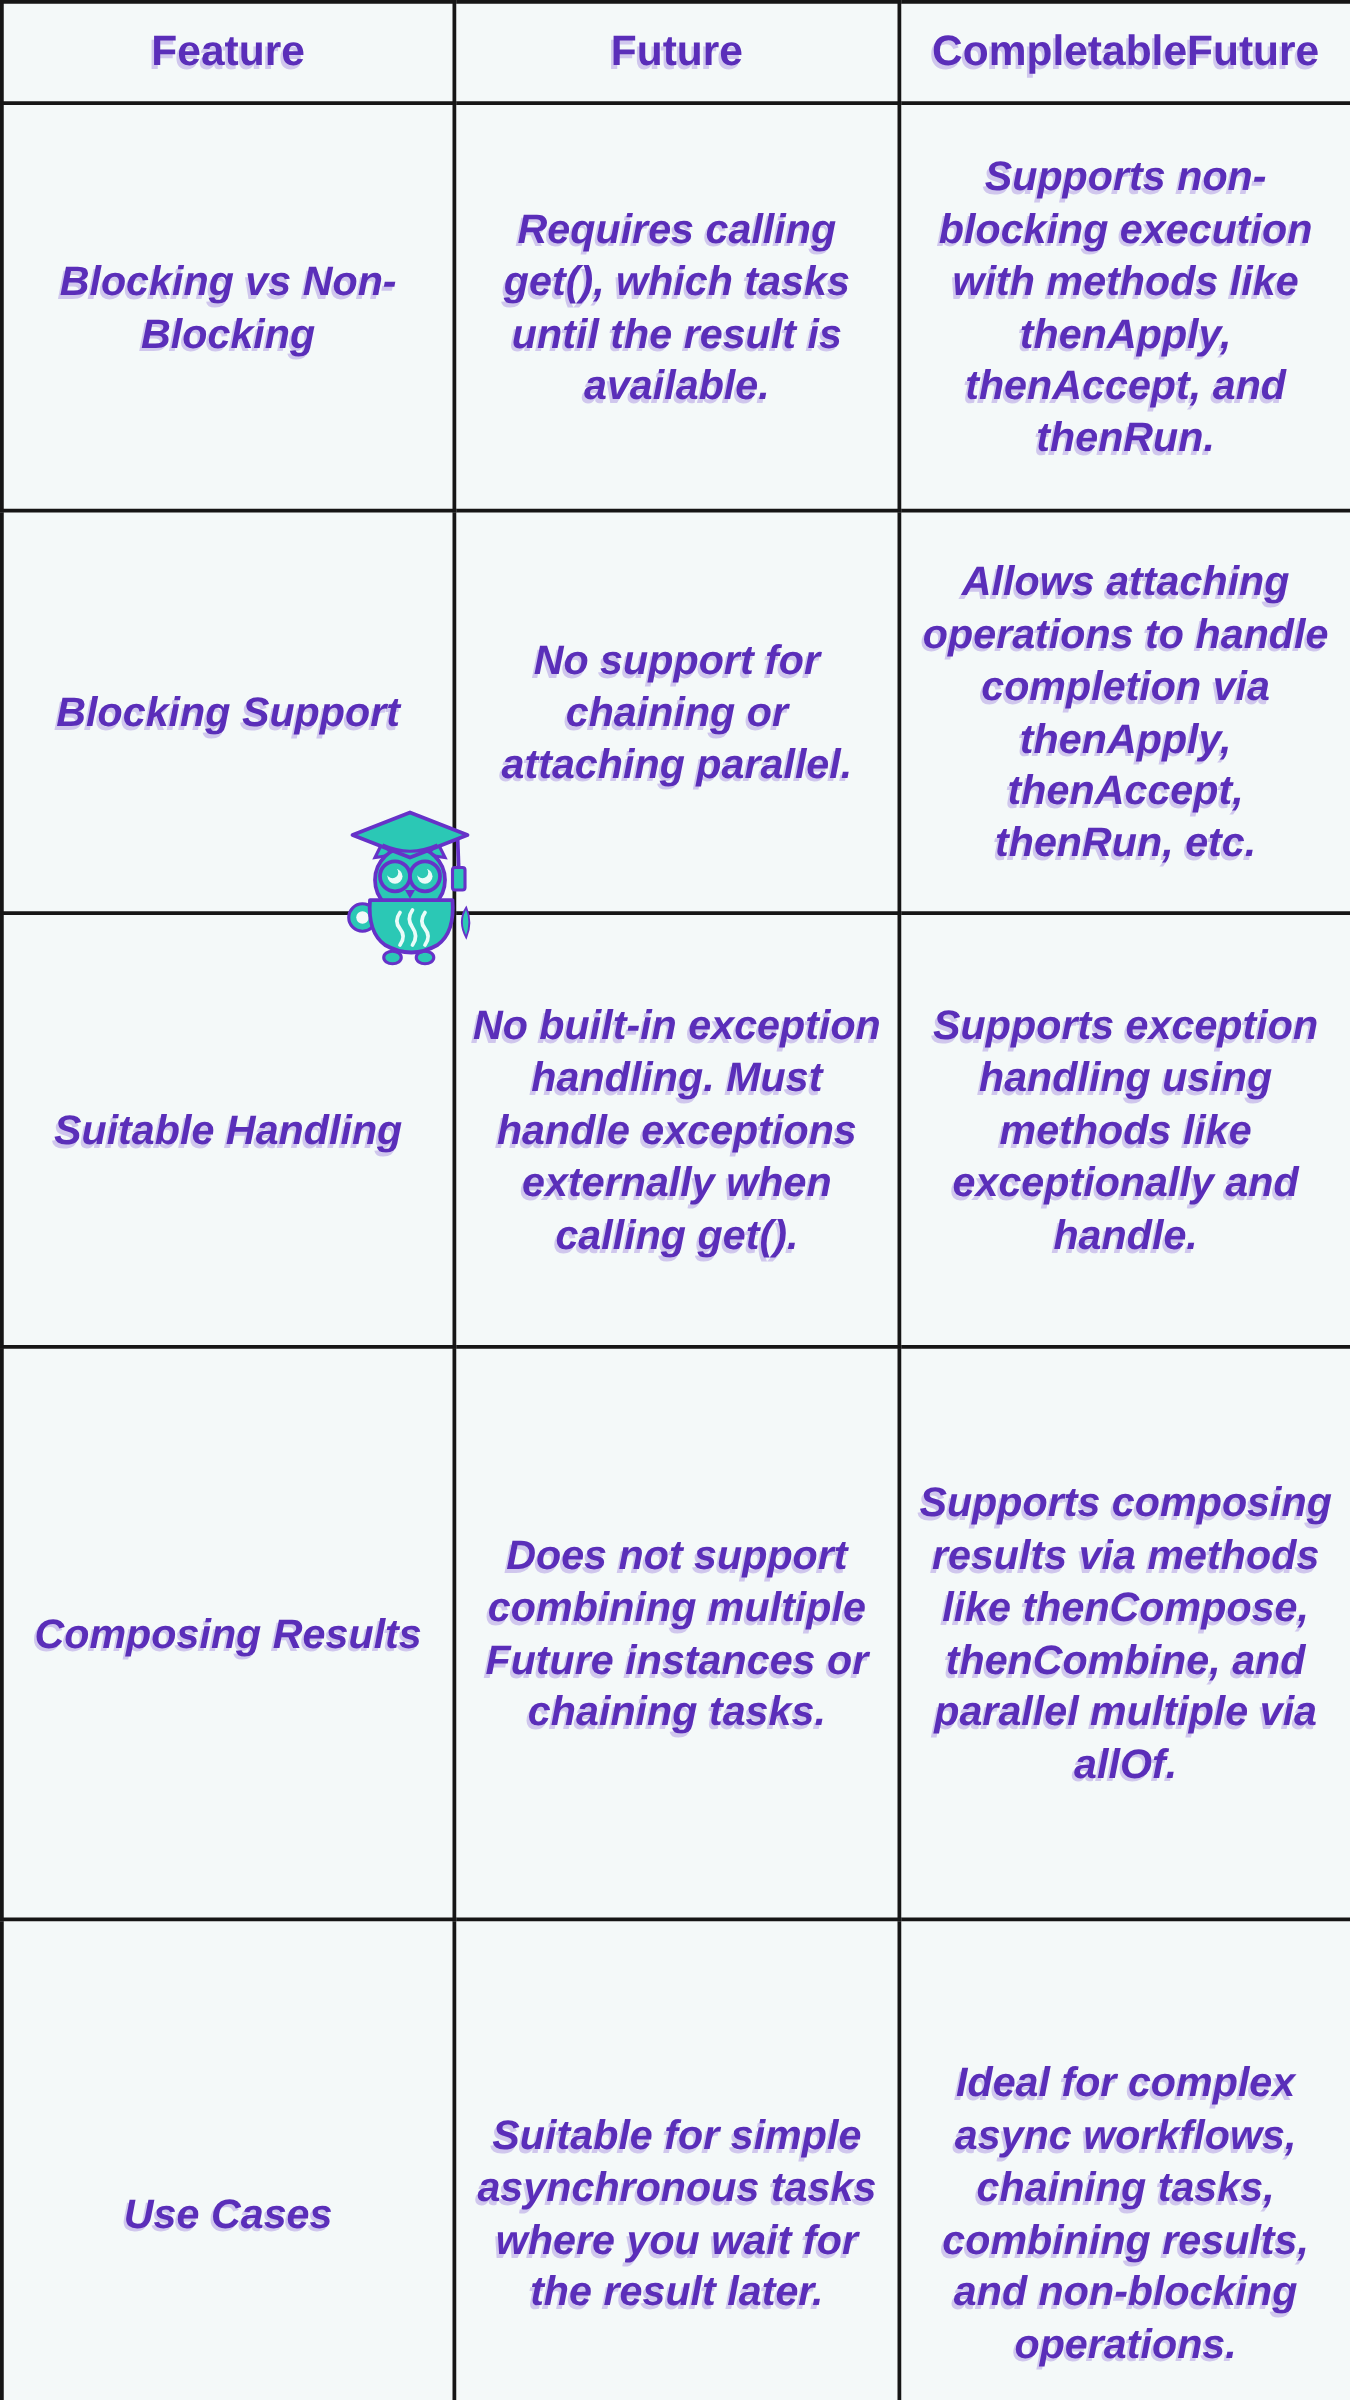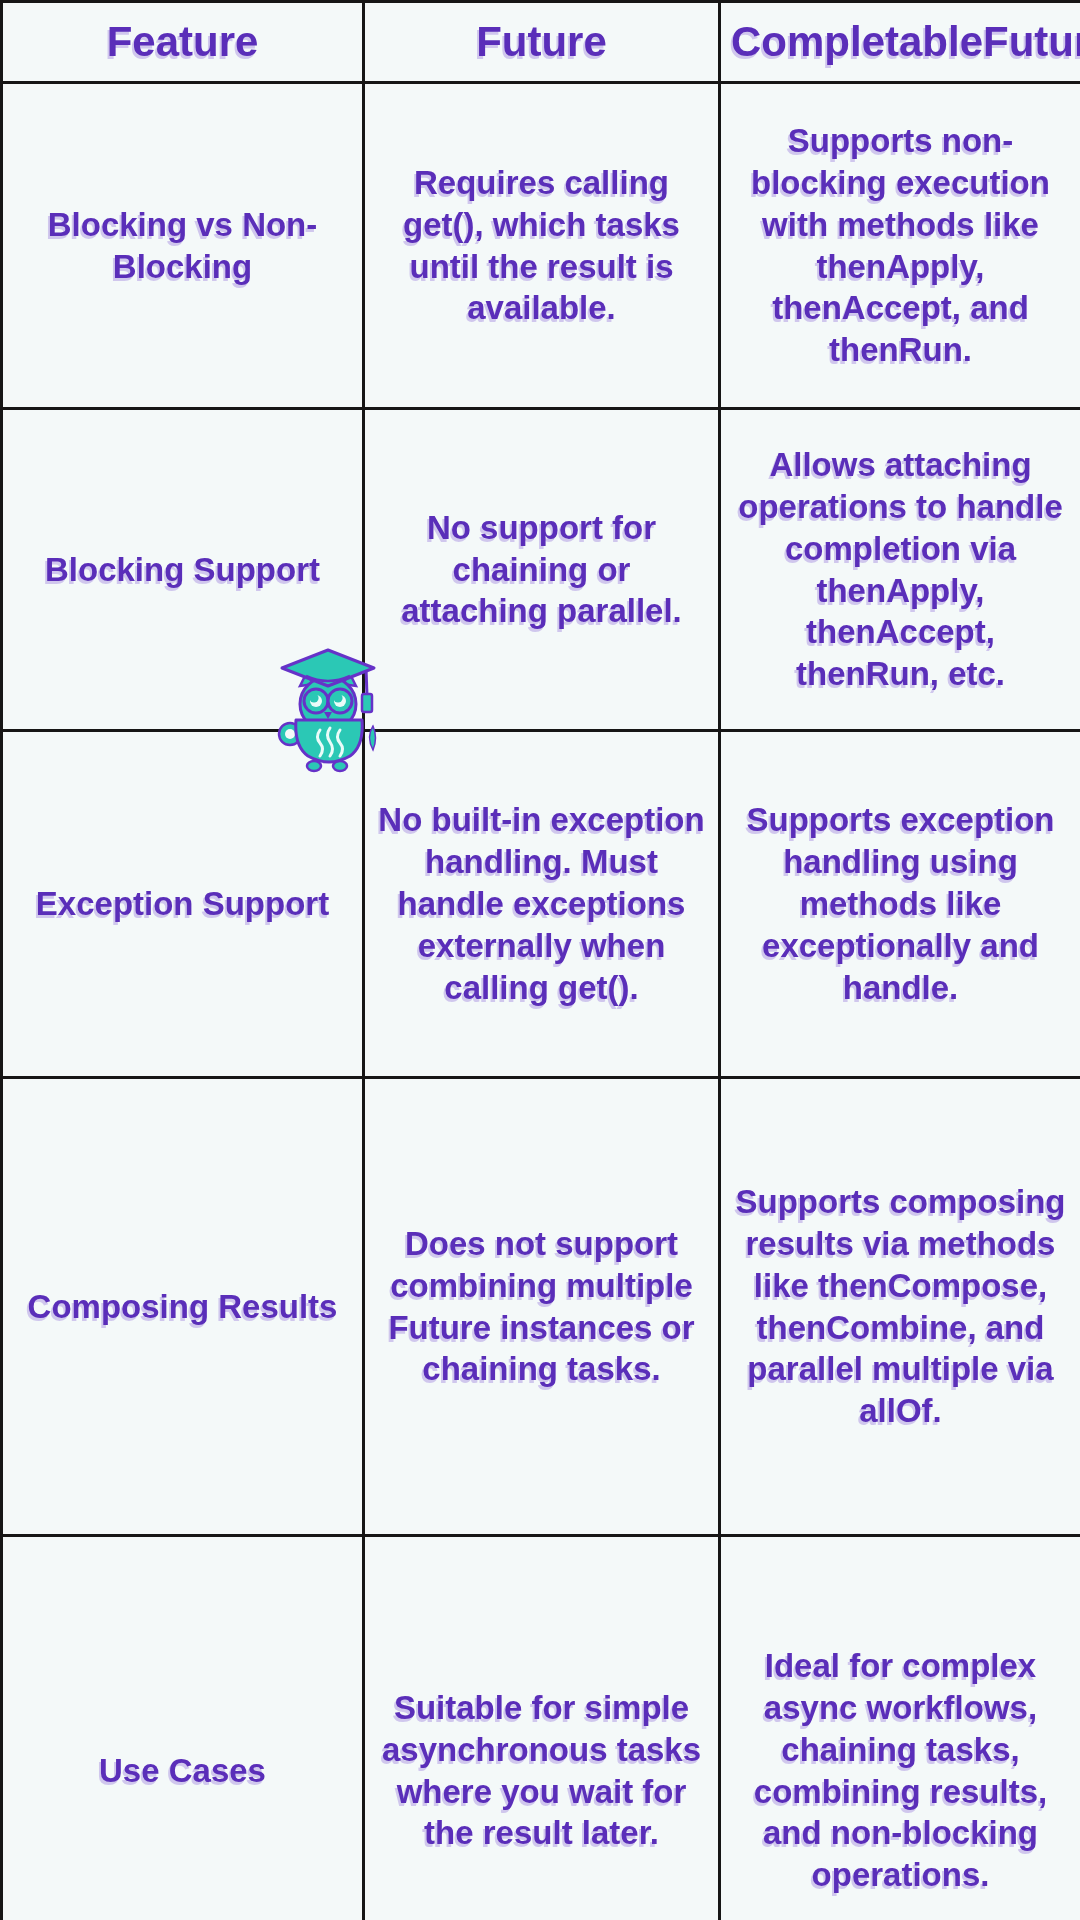--- a/index.html
+++ b/index.html
@@ -26,27 +26,28 @@
     border:3px solid #161616;
     background:#f4f9f9;
     color:#5a2eb9;
     font-weight:700;
     text-align:center;
     vertical-align:middle;
     padding:4px 10px;
     text-shadow:-2px 3px 0 rgba(158,132,222,0.42);
   }
   table.cmp th{
-    font-size:42px;
+    font-size:34px;
     height:70px;
     line-height:1.1;
   }
   table.cmp td{
     font-size:33px;
     line-height:1.27;
+    font-style:italic;
   }
   tr.r1{height:326px;}
   tr.r2{height:322px;}
   tr.r3{height:347px;}
   tr.r4{height:458px;}
   tr.r5{height:470px;}
   
   #mascot{
     position:absolute;
     left:276px;top:646px;
@@ -78,21 +79,21 @@
         <td>Blocking vs Non-Blocking</td>
         <td>Requires calling get(), which tasks until the result is available.</td>
         <td>Supports non-blocking execution with methods like thenApply, thenAccept, and thenRun.</td>
       </tr>
       <tr class="r2">
         <td>Blocking Support</td>
         <td>No support for chaining or attaching parallel.</td>
         <td>Allows attaching operations to handle completion via thenApply, thenAccept, thenRun, etc.</td>
       </tr>
       <tr class="r3">
-        <td>Exception Support</td>
+        <td>Suitable Handling</td>
         <td>No built-in exception handling. Must handle exceptions externally when calling get().</td>
         <td>Supports exception handling using methods like exceptionally and handle.</td>
       </tr>
       <tr class="r4">
         <td>Composing Results</td>
         <td>Does not support combining multiple Future instances or chaining tasks.</td>
         <td>Supports composing results via methods like thenCompose, thenCombine, and parallel multiple via allOf.</td>
       </tr>
       <tr class="r5">
         <td>Use Cases</td>

